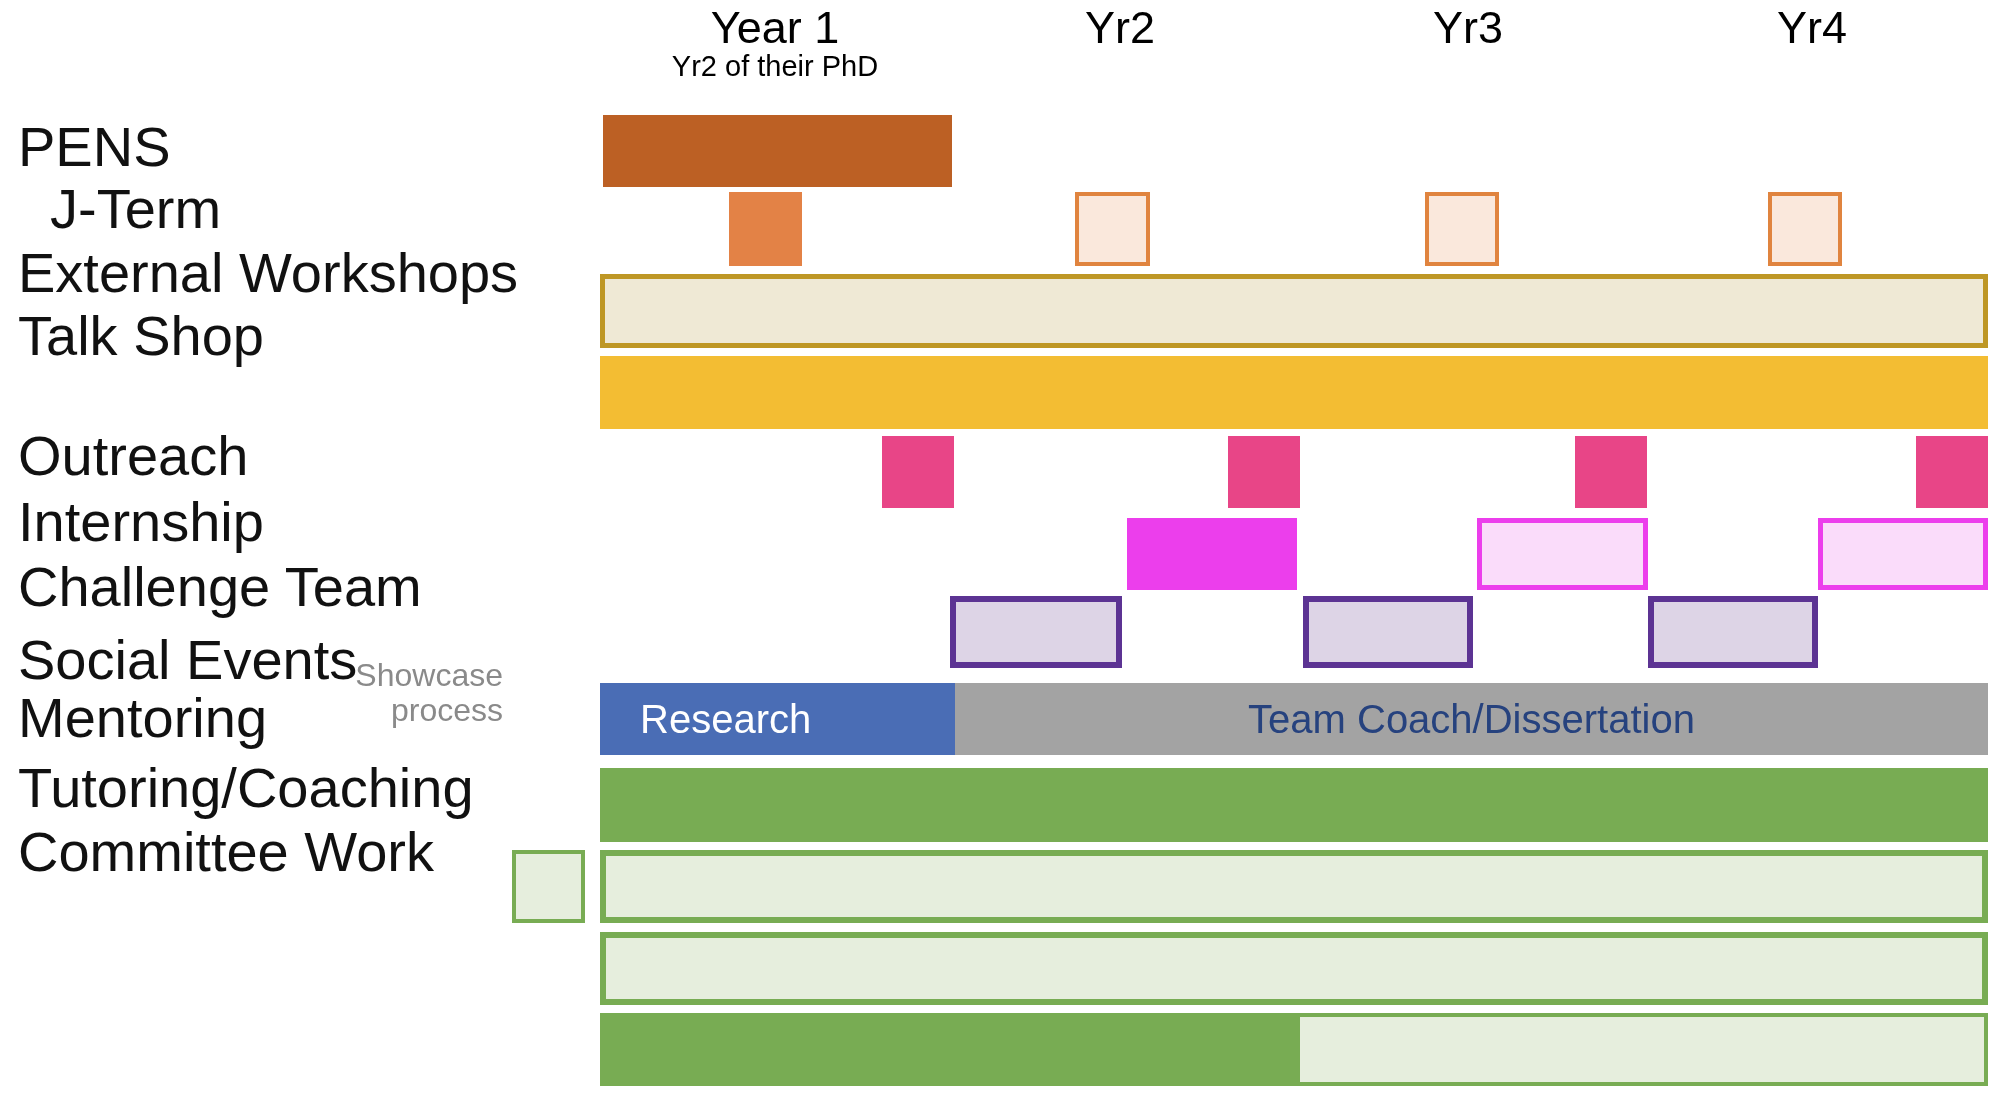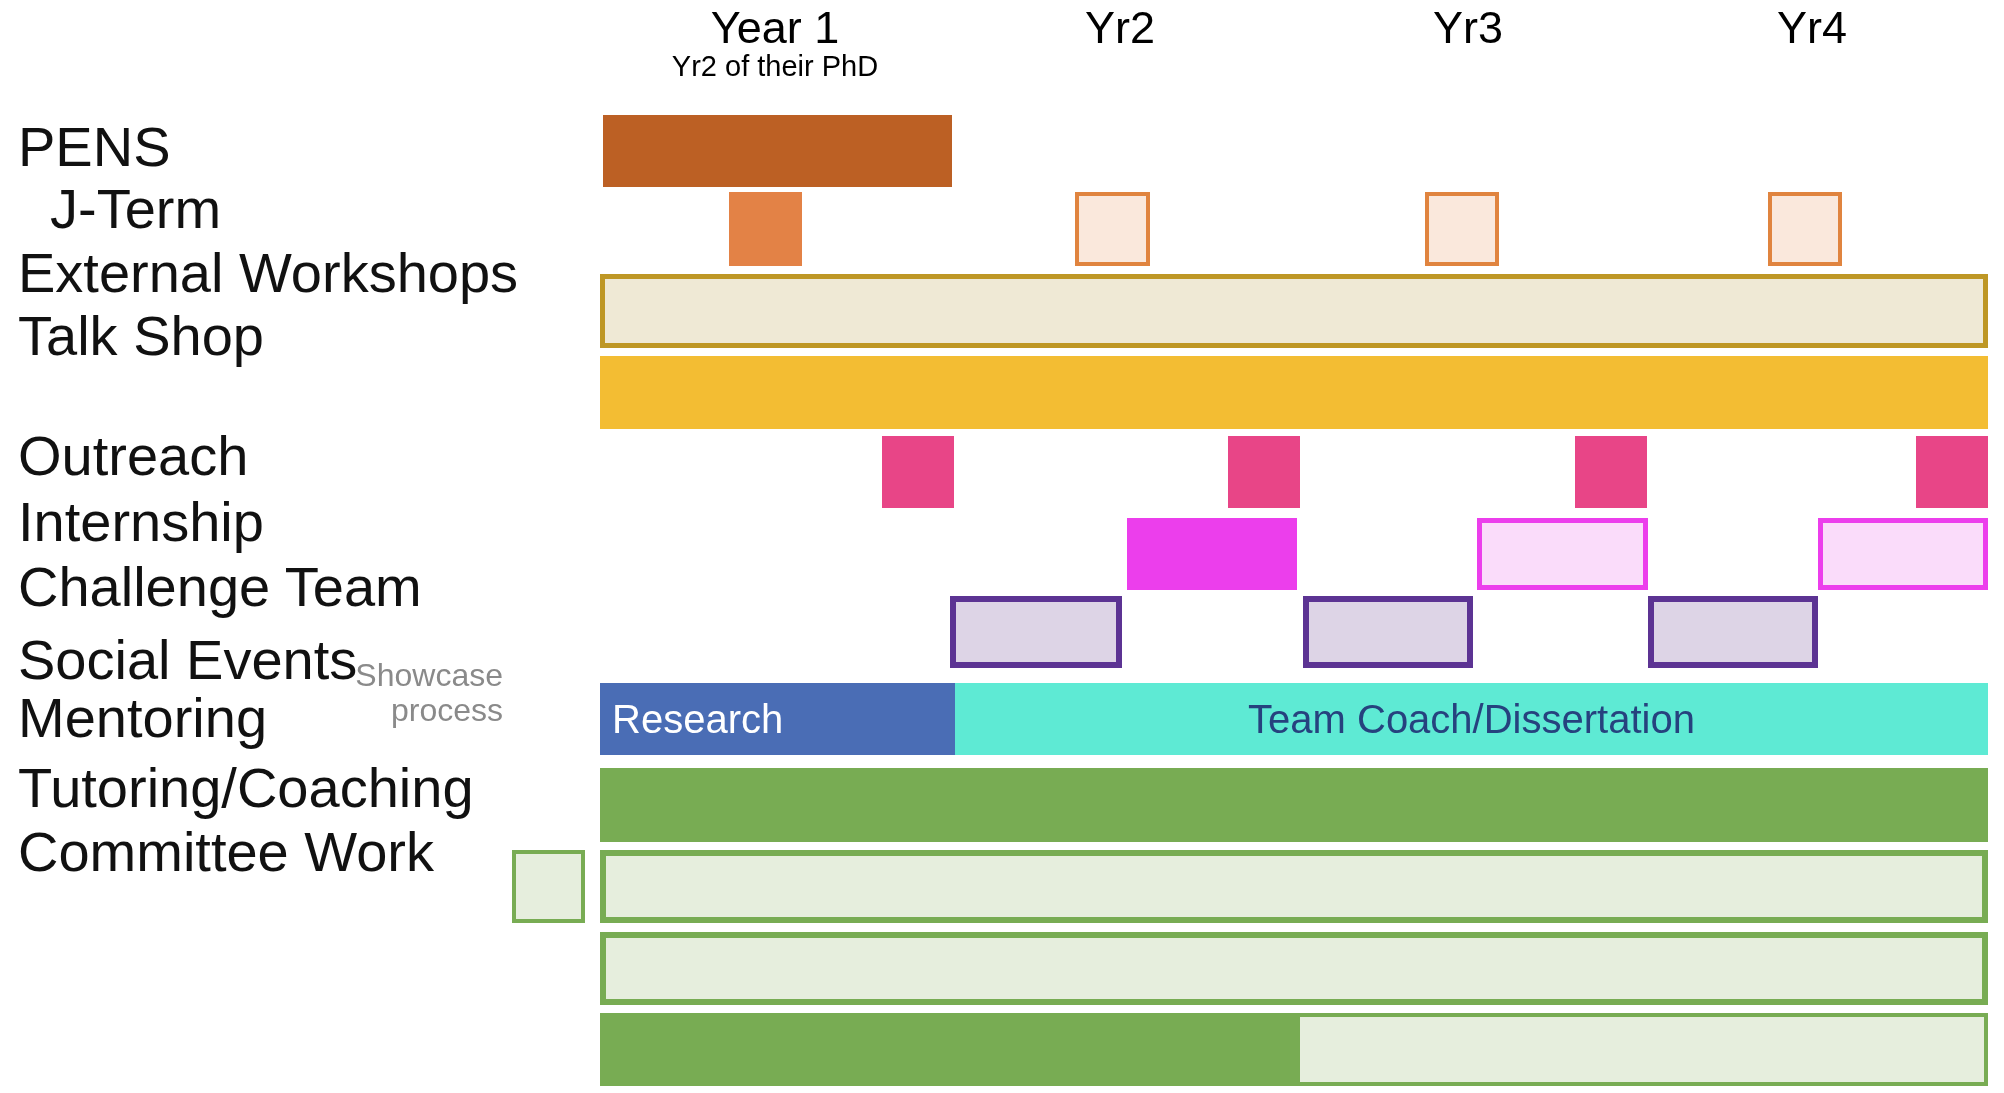--- a/index.html
+++ b/index.html
@@ -51,24 +51,24 @@
     <div class="bar" style="left: 1916px; top: 436px; width: 72px; height: 72px; background: rgb(232, 69, 135);"></div>
     <div class="rowlabel" style="top: 428px;">Outreach</div>
     <div class="bar" style="left: 1127px; top: 518px; width: 170px; height: 72px; background: rgb(236, 62, 236);"></div>
     <div class="bar" style="left: 1477px; top: 518px; width: 171px; height: 72px; background: rgb(250, 220, 250); border: 5px solid rgb(236, 62, 236);"></div>
     <div class="bar" style="left: 1818px; top: 518px; width: 170px; height: 72px; background: rgb(250, 220, 250); border: 5px solid rgb(236, 62, 236);"></div>
     <div class="rowlabel" style="top: 494px;">Internship</div>
     <div class="bar" style="left: 950px; top: 596px; width: 172px; height: 72px; background: rgb(221, 212, 230); border: 6px solid rgb(92, 51, 147);"></div>
     <div class="bar" style="left: 1303px; top: 596px; width: 170px; height: 72px; background: rgb(221, 212, 230); border: 6px solid rgb(92, 51, 147);"></div>
     <div class="bar" style="left: 1648px; top: 596px; width: 170px; height: 72px; background: rgb(221, 212, 230); border: 6px solid rgb(92, 51, 147);"></div>
     <div class="rowlabel" style="top: 559px;">Challenge Team</div>
-    <div class="bar" style="left: 600px; top: 683px; width: 355px; height: 72px; background: rgb(74, 109, 181); display: flex; align-items: center; justify-content: flex-start; padding-left: 12px;">
+    <div class="bar" style="left: 600px; top: 683px; width: 355px; height: 72px; background: rgb(74, 109, 181); display: flex; align-items: center; justify-content: flex-start; padding-left: 40px;">
       <span class="barlabel" style="position: static; color: rgb(255, 255, 255);">Research</span>
     </div>
-    <div class="bar" style="left: 955px; top: 683px; width: 1033px; height: 72px; background: #5eead4; display: flex; align-items: center; justify-content: center;">
+    <div class="bar" style="left: 955px; top: 683px; width: 1033px; height: 72px; background: #a3a3a3; display: flex; align-items: center; justify-content: center;">
       <span class="barlabel" style="position: static; color: rgb(38, 66, 126);">Team Coach/Dissertation</span>
     </div>
     <div class="rowlabel" style="top: 632px;">Social Events</div>
     <div class="bar" style="left: 600px; top: 768px; width: 1388px; height: 74px; background: rgb(120, 172, 83);"></div>
     <div class="rowlabel" style="top: 690px;">Mentoring</div>
     <div class="bar" style="left: 512px; top: 850px; width: 73px; height: 73px; background: rgb(230, 238, 221); border: 4px solid rgb(120, 172, 83);"></div>
     <div class="bar" style="left: 600px; top: 850px; width: 1388px; height: 73px; background: rgb(230, 238, 221); border: 6px solid rgb(120, 172, 83);"></div>
     <div class="rowlabel" style="top: 760px;">Tutoring/Coaching</div>
     <div class="bar" style="left: 600px; top: 932px; width: 1388px; height: 73px; background: rgb(230, 238, 221); border: 6px solid rgb(120, 172, 83);"></div>
     <div class="rowlabel" style="top: 824px;">Committee Work</div>

